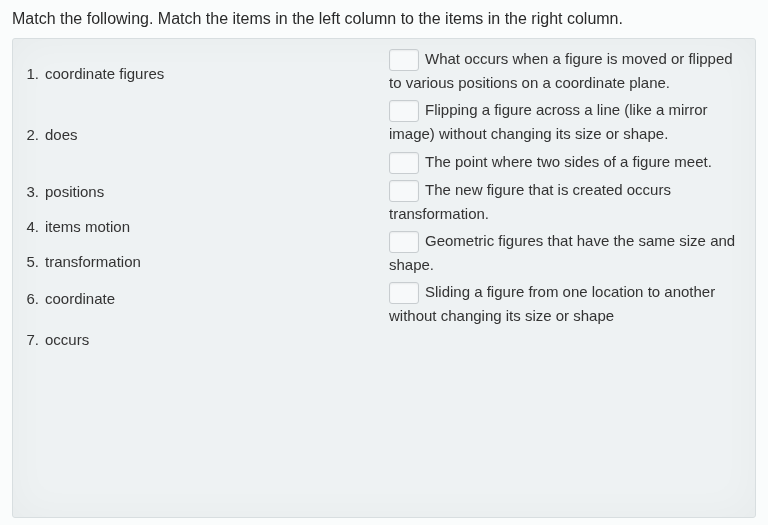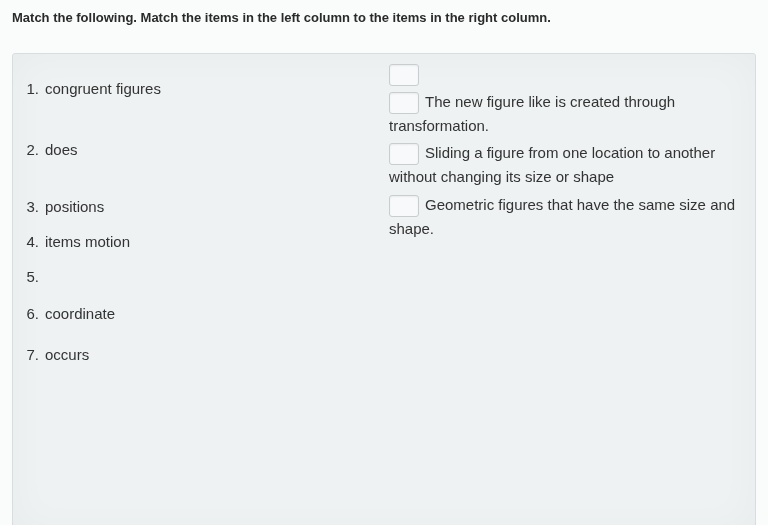--- a/index.html
+++ b/index.html
@@ -8,24 +8,24 @@
     background: #fafcfc;
     width: 768px;
     height: 525px;
     overflow: hidden;
     color: #333;
   }
   .page {
     padding: 8px 12px 12px 12px;
   }
   .instruction {
-    font-size: 13px;
-    font-weight: bold;
+    font-size: 16px;
+    font-weight: normal;
     color: #2a2a2a;
-    margin-bottom: 26px;
+    margin-bottom: 8px;
     padding: 2px 0;
   }
   .worksheet {
     background: #eef2f3;
     border: 1px solid #d8dee0;
     border-radius: 3px;
     padding: 8px 10px 12px 10px;
     display: flex;
     gap: 10px;
     min-height: 480px;
@@ -85,56 +85,63 @@
 <body>
 
 <div class="page">
   <div class="instruction">Match the following. Match the items in the left column to the items in the right column.</div>
 
   <div class="worksheet">
 
     <div class="left-col">
       <div class="term-row sp1">
         <span class="term-num">1.</span>
-        <span class="term-label">congruent figures</span>
+        <span class="term-label">coordinate figures</span>
       </div>
       <div class="term-row sp2">
         <span class="term-num">2.</span>
         <span class="term-label">does</span>
       </div>
       <div class="term-row sp3">
         <span class="term-num">3.</span>
         <span class="term-label">positions</span>
       </div>
       <div class="term-row sp4">
         <span class="term-num">4.</span>
         <span class="term-label">items motion</span>
       </div>
       <div class="term-row sp5">
         <span class="term-num">5.</span>
+        <span class="term-label">transformation</span>
       </div>
       <div class="term-row sp6">
         <span class="term-num">6.</span>
         <span class="term-label">coordinate</span>
       </div>
       <div class="term-row sp7">
         <span class="term-num">7.</span>
         <span class="term-label">occurs</span>
       </div>
     </div>
 
     <div class="right-col">
       <div class="def-block">
-        <span class="answer-box"></span>
+        <span class="answer-box"></span><span>What occurs when a figure is moved or flipped to various positions on a coordinate plane.</span>
       </div>
       <div class="def-block">
-        <span class="answer-box"></span><span>The new figure like is created through transformation.</span>
+        <span class="answer-box"></span><span>Flipping a figure across a line (like a mirror image) without changing its size or shape.</span>
+      </div>
+      <div class="def-block">
+        <span class="answer-box"></span><span>The point where two sides of a figure meet.</span>
+      </div>
+      <div class="def-block">
+        <span class="answer-box"></span><span>The new figure that is created occurs transformation.</span>
+      </div>
+      <div class="def-block">
+        <span class="answer-box"></span><span>Geometric figures that have the same size and shape.</span>
       </div>
       <div class="def-block">
         <span class="answer-box"></span><span>Sliding a figure from one location to another without changing its size or shape</span>
-      </div>
-      <div class="def-block">
-        <span class="answer-box"></span><span>Geometric figures that have the same size and shape.</span>
       </div>
     </div>
 
   </div>
 </div>
 
 </body></html>

